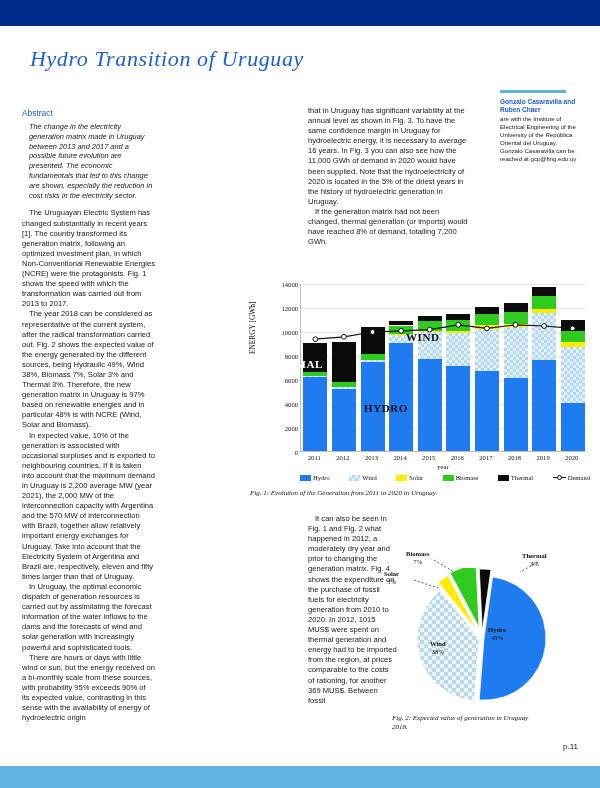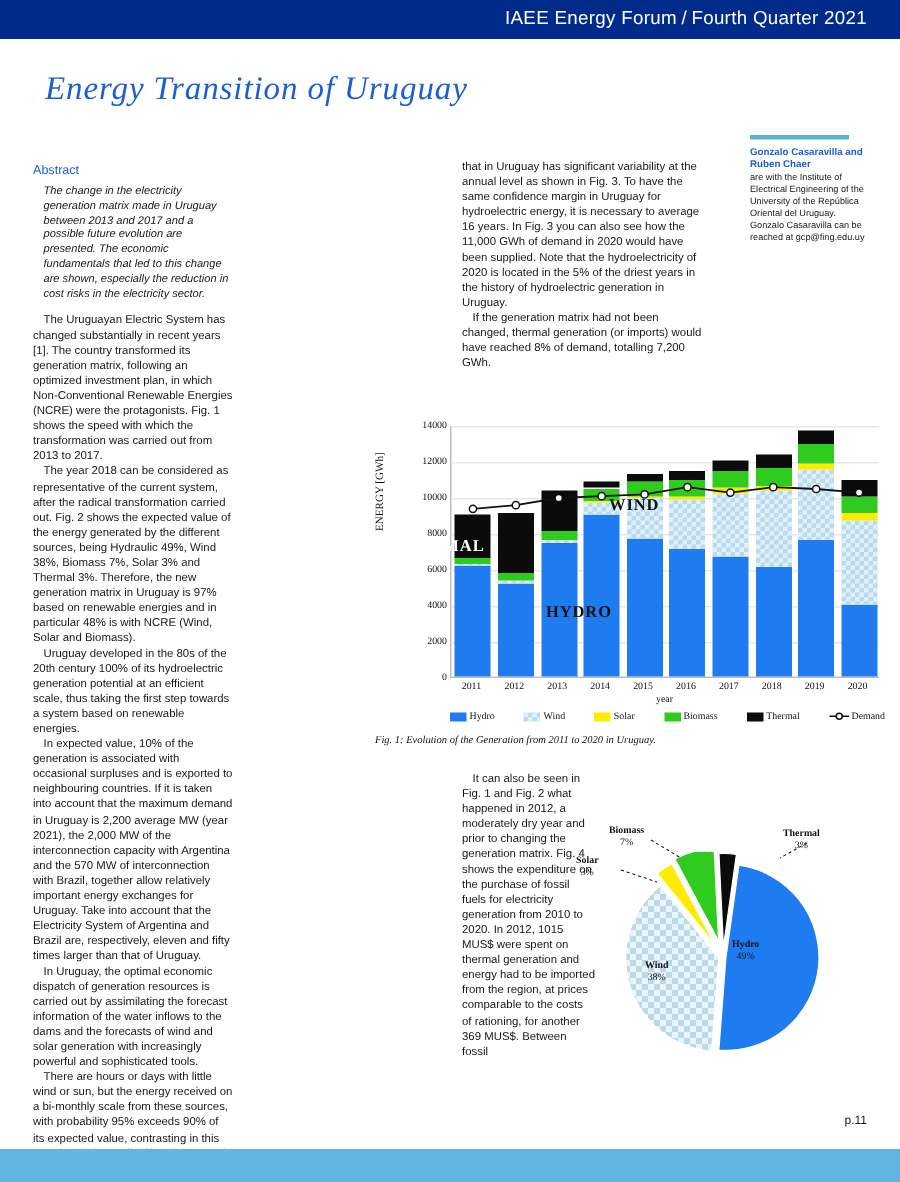--- a/index.html
+++ b/index.html
@@ -261,32 +261,28 @@
     width: 600px; height: 22px;
     background: #62b5e0;
   }
 </style>
 </head>
 <body>
 
 <div id="page">
 
   <div id="header-bar"></div>
-  <div id="header-title">
-    <span>IAEE Energy Forum</span><span class="sep">/</span><span>Fourth Quarter 2021</span>
-  </div>
-
-  <div id="article-title">Energy Transition of Uruguay</div>
+
+  <div id="article-title">Hydro Transition of Uruguay</div>
 
   <div id="col-left" class="col-text">
     <div class="sec-head">Abstract</div>
     <div class="abstract">The change in the electricity generation matrix made in Uruguay between 2013 and 2017 and a possible future evolution are presented. The economic fundamentals that led to this change are shown, especially the reduction in cost risks in the electricity sector.</div>
     <p class="p">The Uruguayan Electric System has changed substantially in recent years [1]. The country transformed its generation matrix, following an optimized investment plan, in which Non-Conventional Renewable Energies (NCRE) were the protagonists. Fig. 1 shows the speed with which the transformation was carried out from 2013 to 2017.</p>
     <p class="p">The year 2018 can be considered as representative of the current system, after the radical transformation carried out. Fig. 2 shows the expected value of the energy generated by the different sources, being Hydraulic 49%, Wind 38%, Biomass 7%, Solar 3% and Thermal 3%. Therefore, the new generation matrix in Uruguay is 97% based on renewable energies and in particular 48% is with NCRE (Wind, Solar and Biomass).</p>
-    <p class="p">Uruguay developed in the 80s of the 20th century 100% of its hydroelectric generation potential at an efficient scale, thus taking the first step towards a system based on renewable energies.</p>
     <p class="p">In expected value, 10% of the generation is associated with occasional surpluses and is exported to neighbouring countries. If it is taken into account that the maximum demand in Uruguay is 2,200 average MW (year 2021), the 2,000 MW of the interconnection capacity with Argentina and the 570 MW of interconnection with Brazil, together allow relatively important energy exchanges for Uruguay. Take into account that the Electricity System of Argentina and Brazil are, respectively, eleven and fifty times larger than that of Uruguay.</p>
     <p class="p">In Uruguay, the optimal economic dispatch of generation resources is carried out by assimilating the forecast information of the water inflows to the dams and the forecasts of wind and solar generation with increasingly powerful and sophisticated tools.</p>
     <p class="p">There are hours or days with little wind or sun, but the energy received on a bi-monthly scale from these sources, with probability 95% exceeds 90% of its expected value, contrasting in this sense with the availability of energy of hydroelectric origin</p>
   </div>
 
   <div id="col-mid" class="col-text">
     <p class="p" style="text-indent:0">that in Uruguay has significant variability at the annual level as shown in Fig. 3. To have the same confidence margin in Uruguay for hydroelectric energy, it is necessary to average 16 years. In Fig. 3 you can also see how the 11,000 GWh of demand in 2020 would have been supplied. Note that the hydroelectricity of 2020 is located in the 5% of the driest years in the history of hydroelectric generation in Uruguay.</p>
     <p class="p">If the generation matrix had not been changed, thermal generation (or imports) would have reached 8% of demand, totalling 7,200 GWh.</p>
   </div>
 
@@ -465,16 +461,17 @@
       <div class="pie-lbl" style="left: 38px; top: 92px; color: rgb(17, 17, 17);"><b>Wind</b><br>38%</div>
       <div class="pie-lbl" style="left: -8px; top: 22px; color: rgb(17, 17, 17);"><b>Solar</b><br>3%</div>
       <div class="pie-lbl" style="left: 14px; top: 2px; color: rgb(17, 17, 17);"><b>Biomass</b><br>7%</div>
       <div class="pie-lbl" style="left: 130px; top: 4px; color: rgb(17, 17, 17);"><b>Thermal</b><br>3%</div>
       <svg width="200" height="195" style="position: absolute; left: 0px; top: 0px; pointer-events: none;">
         <line x1="42" y1="12" x2="62" y2="24" stroke="#111" stroke-width="0.7" stroke-dasharray="2,2"></line>
         <line x1="22" y1="32" x2="46" y2="40" stroke="#111" stroke-width="0.7" stroke-dasharray="2,2"></line>
         <line x1="146" y1="14" x2="128" y2="24" stroke="#111" stroke-width="0.7" stroke-dasharray="2,2"></line>
       </svg>
     </div>
+  <div id="fig2-cap" class="fig-cap">Fig. 2: Expected value of generation in Uruguay 2018.</div>
 
   <div id="page-num">p.11</div>
   <div id="footer-bar"></div>
 </div>
 
 </body></html>

